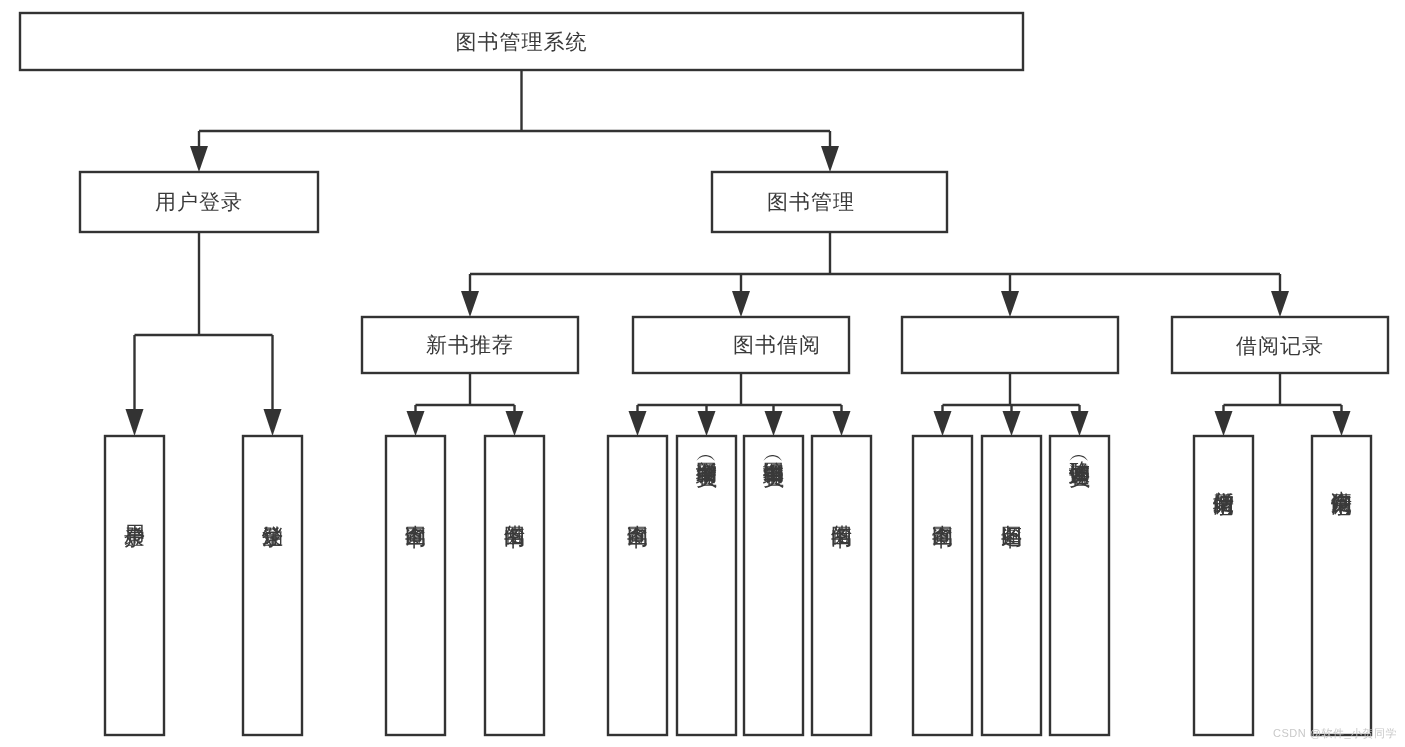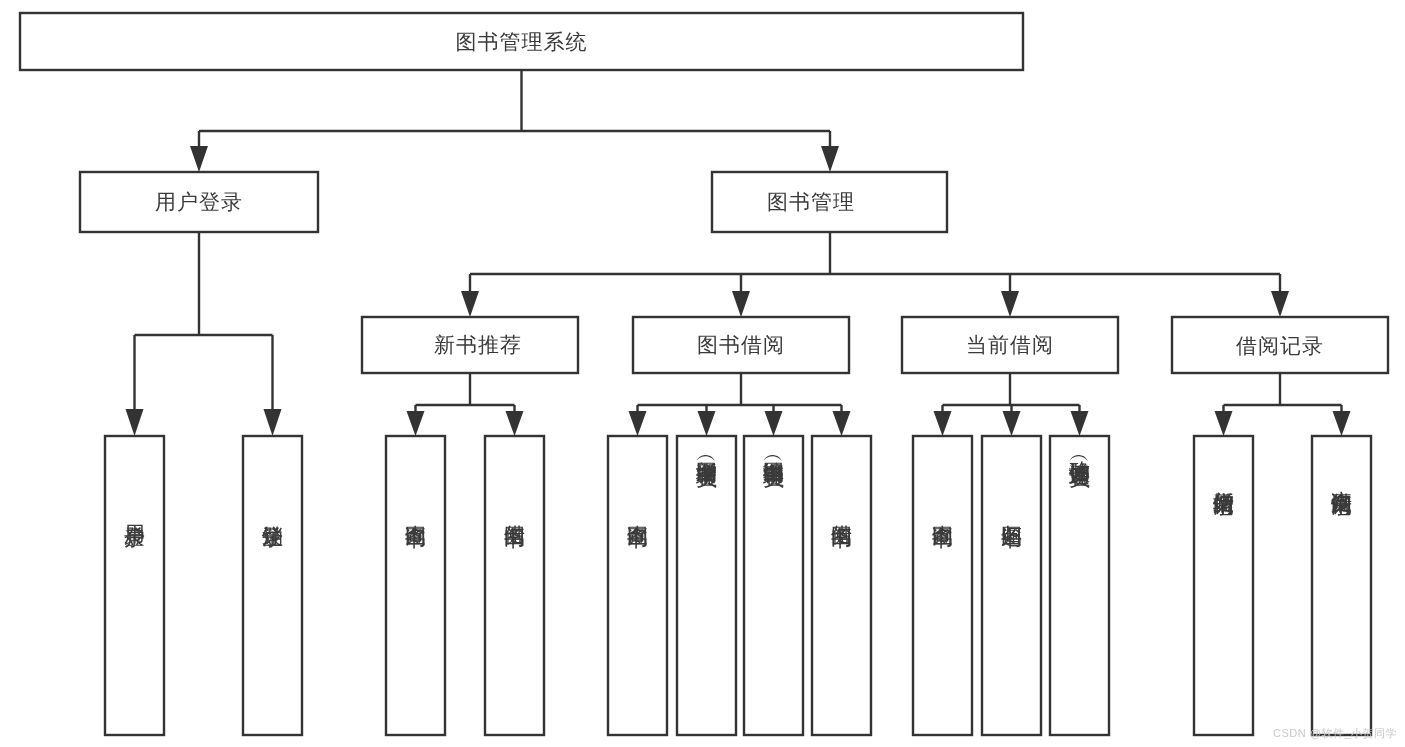--- a/index.html
+++ b/index.html
@@ -199,31 +199,28 @@
   </div>
 
   <div class="hlabel-wrap" style="left:80px; top:172px; width:238px; height:60px;">
     <span class="hlabel-text">用户登录</span>
   </div>
 
   <div class="hlabel-wrap" style="left:712px; top:172px; width:198px; height:60px;">
     <span class="hlabel-text">图书管理</span>
   </div>
 
-  <div class="hlabel-wrap" style="left:370px; top:317px; width:216px; height:56px;">
+  <div class="hlabel-wrap" style="left:362px; top:317px; width:216px; height:56px;">
     <span class="hlabel-text">新书推荐</span>
   </div>
 
-  <div class="hlabel-wrap" style="left:633px; top:317px; width:216px; height:56px;">
+  <div class="hlabel-wrap" style="left:633px; top:317px; width:216px; height:56px;padding-left:36px;">
     <span class="hlabel-text">图书借阅</span>
   </div>
 
-  <div class="hlabel-wrap" style="left:902px; top:317px; width:216px; height:56px;">
-    <span class="hlabel-text">当前借阅</span>
-  </div>
 
   <div class="hlabel-wrap" style="left:1172px; top:317px; width:216px; height:58px;">
     <span class="hlabel-text">借阅记录</span>
   </div>
 
   <div class="vlabel-wrap" style="left:105px; top:436px; width:59px; height:299px; padding-top:72px;">
     <span class="vlabel-text">用户登录</span>
   </div>
 
   <div class="vlabel-wrap" style="left:243px; top:436px; width:59px; height:299px; padding-top:72px;">

